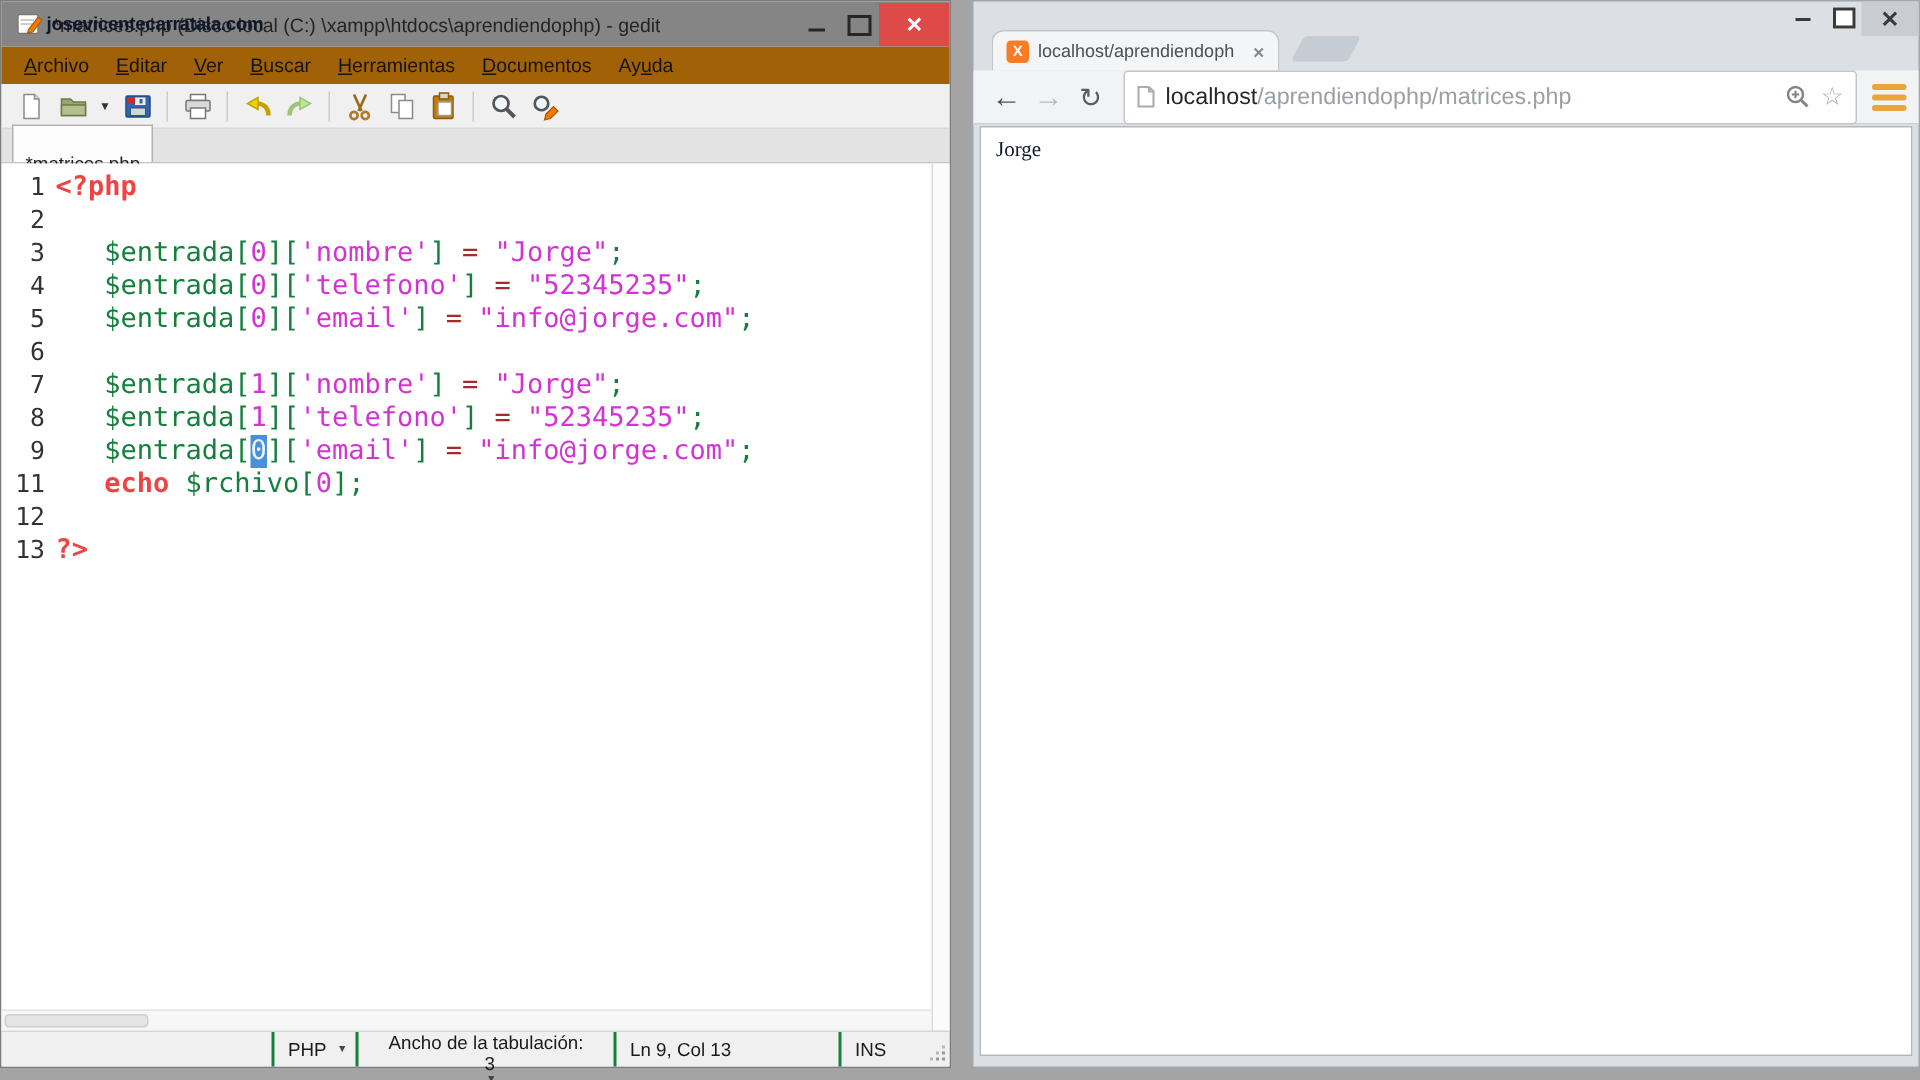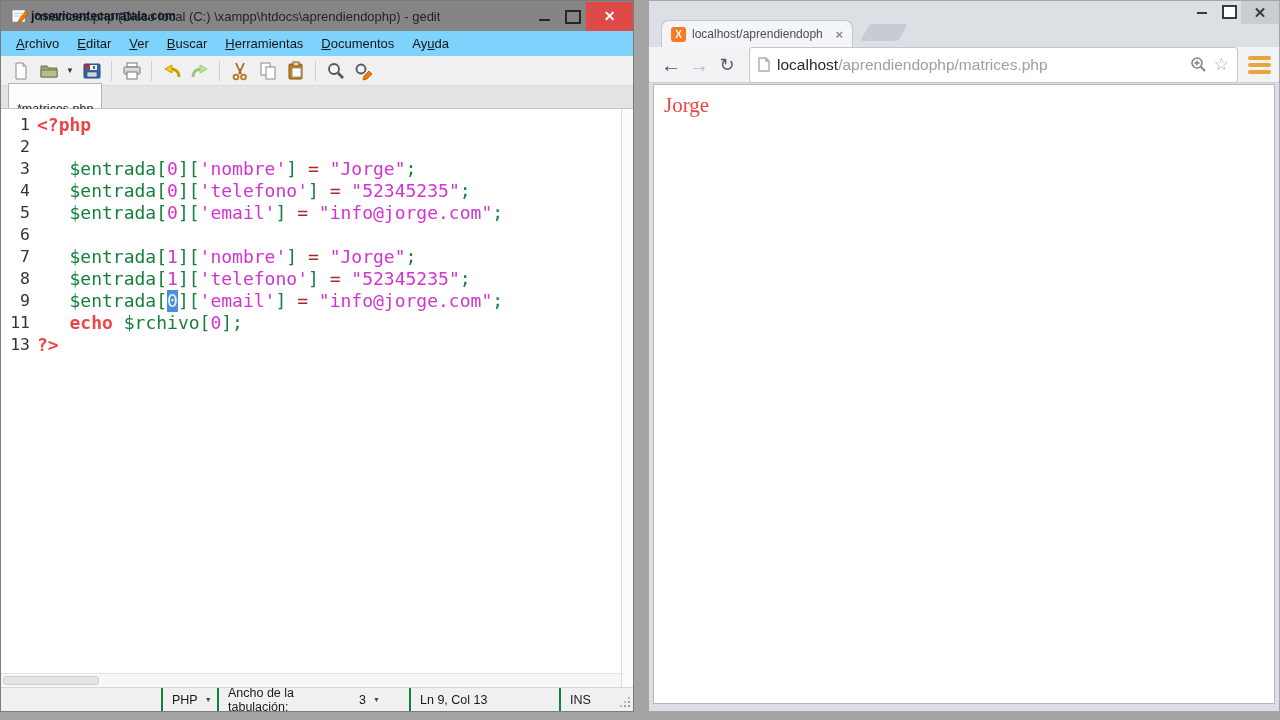--- a/index.html
+++ b/index.html
@@ -32,21 +32,21 @@
   .g-min::after { content:""; position:absolute; left:7px; bottom:9px; width:11px; height:2px; background:#262626; }
   .g-max { width:28px; height:28px; position:relative; }
   .g-max::after { content:""; position:absolute; left:7px; top:8px; width:12px; height:10px; border:2px solid #262626; }
   .g-close {
     width:47px; height:29px; background:#dd4a47; color:#fff;
     display:flex; align-items:center; justify-content:center;
     font-weight:bold; font-size:14px;
   }
 
   .g-menubar {
-    height:25px; flex:0 0 25px; background:#7dd3fc;
+    height:25px; flex:0 0 25px; background:#a16207;
     display:flex; align-items:center; padding-left:6px;
     font-size:13px; color:#141414;
   }
   .menu-item { padding:3px 9px; }
   .mn-u { text-decoration:underline; }
 
   .g-toolbar {
     height:30px; flex:0 0 30px; background:#f0f0f0; border-bottom:1px solid #dadada;
     display:flex; align-items:center; padding-left:6px; gap:1px;
   }
@@ -87,22 +87,22 @@
   .g-vscroll { flex:0 0 12px; width:12px; background:#fbfbfb; border-left:1px solid #dadada; }
 
   .g-status {
     height:24px; flex:0 0 24px; background:#f0f0f0; border-top:1px solid #d6d6d6;
     display:flex; align-items:stretch; font-size:12.5px; color:#1a1a1a;
   }
   .gs-spacer { flex:1; }
   .sect { display:flex; align-items:center; padding:0 9px; border-left:2px solid #15803d; }
   .sect.combo::after { content:"▼"; font-size:7px; margin-left:7px; color:#444; }
   .gs-lang { width:56px; }
-  .gs-tab { width:172px; }
-  .gs-pos { width:150px;margin-left:20px; }
+  .gs-tab { width:172px;flex-direction:column; }
+  .gs-pos { width:150px; }
   .gs-ins { width:58px; }
   .gs-grip { width:16px; position:relative; }
   .gs-grip::after {
     content:""; position:absolute; right:3px; bottom:4px; width:2px; height:2px; background:#9a9a9a;
     box-shadow: -4px 0 #9a9a9a, 0 -4px #9a9a9a, -4px -4px #b9b9b9, -8px 0 #b9b9b9, 0 -8px #b9b9b9;
   }
   .gs-tab .val { margin-left:5px; }
 
   
   .chrome {
@@ -152,21 +152,21 @@
   .url-text { flex:1; font-size:15.5px; color:#9aa0a5; white-space:nowrap; overflow:hidden; }
   .url-host { color:#27282a; }
   .ob-ico { color:#8d9297; flex:0 0 auto; display:flex; align-items:center; }
   .star-glyph { font-size:17px; color:#a7abaf; line-height:1; }
   .menu-btn { width:23px; display:flex; flex-direction:column; gap:3px; margin-left:2px; }
   .menu-btn .bar { height:4px; border-radius:2px; background:#e9a43c; }
   .c-content {
     position:absolute; left:4px; right:4px; top:83px; bottom:7px;
     background:#fff; border:1px solid #b5b8bb;
   }
-  .page-text { font-family:"Liberation Serif", serif; font-size:21px; color:#ef4444; padding:8px 10px; }
+  .page-text { font-family:"Liberation Serif", serif; font-size:14px; color:#0f172a; padding:8px 10px; }
 </style>
 </head>
 <body>
 
 <div class="gedit">
   <div class="g-title">
     <svg class="g-app-icon" viewBox="0 0 20 18">
       <rect x="1" y="2" width="15" height="14" rx="1" fill="#fdfdfb" stroke="#777"></rect>
       <line x1="3" y1="6" x2="13" y2="6" stroke="#bbb"></line>
       <line x1="3" y1="9" x2="13" y2="9" stroke="#bbb"></line>
@@ -290,20 +290,21 @@
           <div class="cl"><span class="ln">1</span><span class="tk-k">&lt;?php</span></div>
           <div class="cl"><span class="ln">2</span></div>
           <div class="cl"><span class="ln">3</span><span class="tk-p">   </span><span class="tk-t">$entrada[</span><span class="tk-m">0</span><span class="tk-t">][</span><span class="tk-m">'nombre'</span><span class="tk-t">]</span><span class="tk-p"> </span><span class="tk-o">=</span><span class="tk-p"> </span><span class="tk-m">"Jorge"</span><span class="tk-t">;</span></div>
           <div class="cl"><span class="ln">4</span><span class="tk-p">   </span><span class="tk-t">$entrada[</span><span class="tk-m">0</span><span class="tk-t">][</span><span class="tk-m">'telefono'</span><span class="tk-t">]</span><span class="tk-p"> </span><span class="tk-o">=</span><span class="tk-p"> </span><span class="tk-m">"52345235"</span><span class="tk-t">;</span></div>
           <div class="cl"><span class="ln">5</span><span class="tk-p">   </span><span class="tk-t">$entrada[</span><span class="tk-m">0</span><span class="tk-t">][</span><span class="tk-m">'email'</span><span class="tk-t">]</span><span class="tk-p"> </span><span class="tk-o">=</span><span class="tk-p"> </span><span class="tk-m">"info@jorge.com"</span><span class="tk-t">;</span></div>
           <div class="cl"><span class="ln">6</span></div>
           <div class="cl"><span class="ln">7</span><span class="tk-p">   </span><span class="tk-t">$entrada[</span><span class="tk-m">1</span><span class="tk-t">][</span><span class="tk-m">'nombre'</span><span class="tk-t">]</span><span class="tk-p"> </span><span class="tk-o">=</span><span class="tk-p"> </span><span class="tk-m">"Jorge"</span><span class="tk-t">;</span></div>
           <div class="cl"><span class="ln">8</span><span class="tk-p">   </span><span class="tk-t">$entrada[</span><span class="tk-m">1</span><span class="tk-t">][</span><span class="tk-m">'telefono'</span><span class="tk-t">]</span><span class="tk-p"> </span><span class="tk-o">=</span><span class="tk-p"> </span><span class="tk-m">"52345235"</span><span class="tk-t">;</span></div>
           <div class="cl"><span class="ln">9</span><span class="tk-p">   </span><span class="tk-t">$entrada[</span><span class="tk-sel">0</span><span class="tk-t">][</span><span class="tk-m">'email'</span><span class="tk-t">]</span><span class="tk-p"> </span><span class="tk-o">=</span><span class="tk-p"> </span><span class="tk-m">"info@jorge.com"</span><span class="tk-t">;</span></div>
           <div class="cl"><span class="ln">11</span><span class="tk-p">   </span><span class="tk-k">echo</span><span class="tk-p"> </span><span class="tk-t">$rchivo[</span><span class="tk-m">0</span><span class="tk-t">];</span></div>
+          <div class="cl"><span class="ln">12</span></div>
           <div class="cl"><span class="ln">13</span><span class="tk-k">?&gt;</span></div>
         </div>
       <div class="g-hscroll">
         <div class="g-hthumb"></div>
       </div>
     </div>
     <div class="g-vscroll"></div>
   </div>
 
   <div class="g-status">

